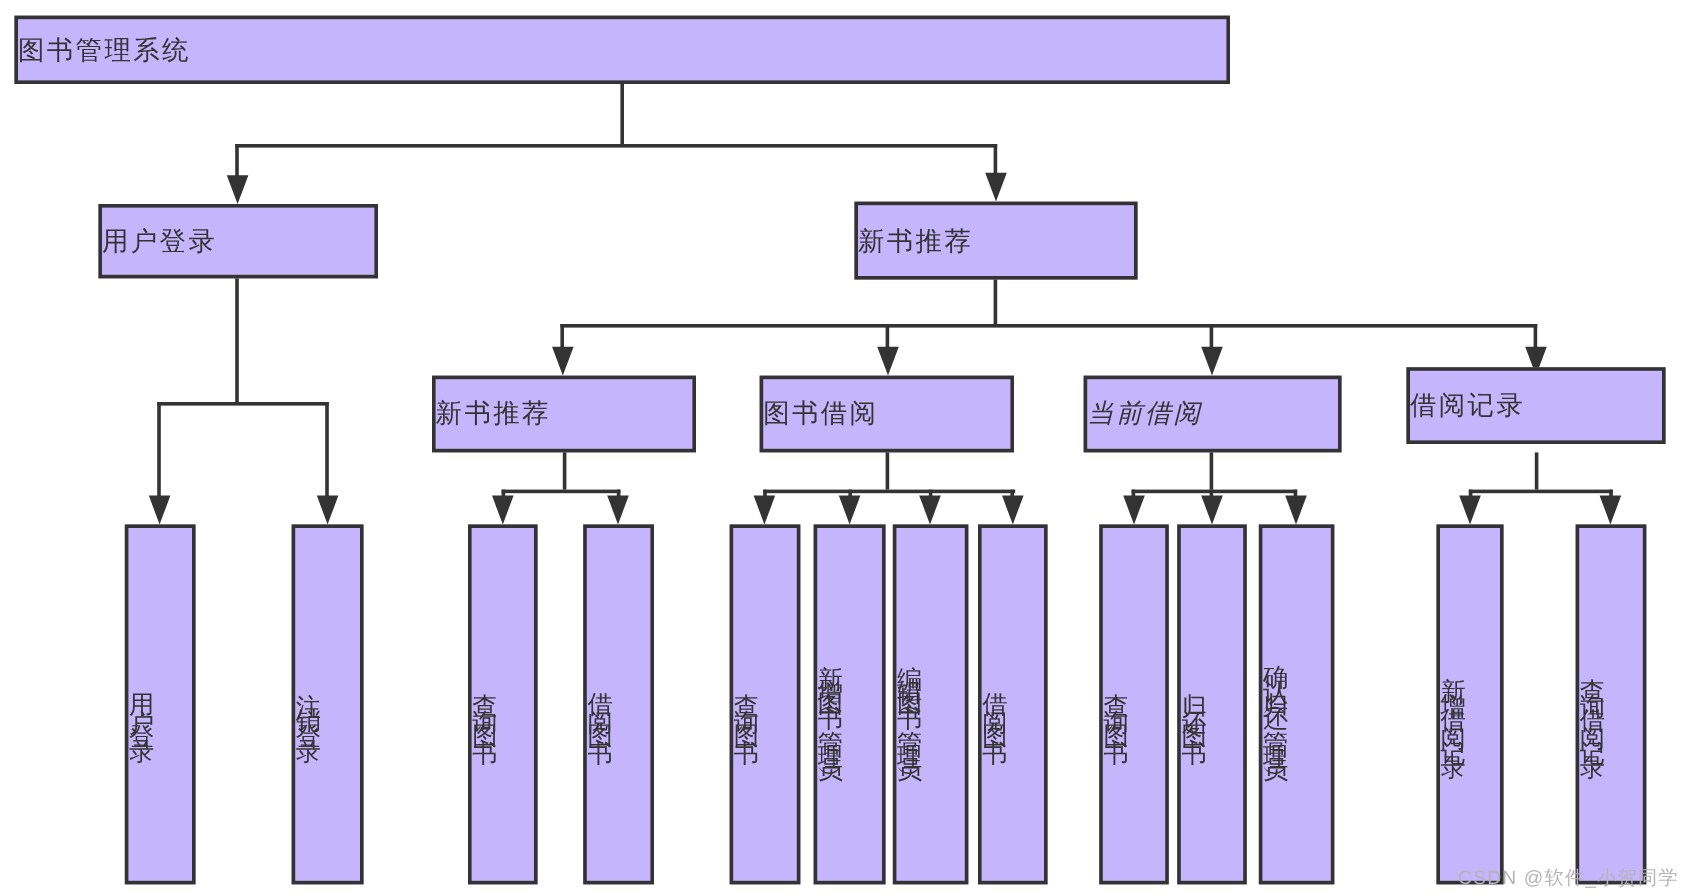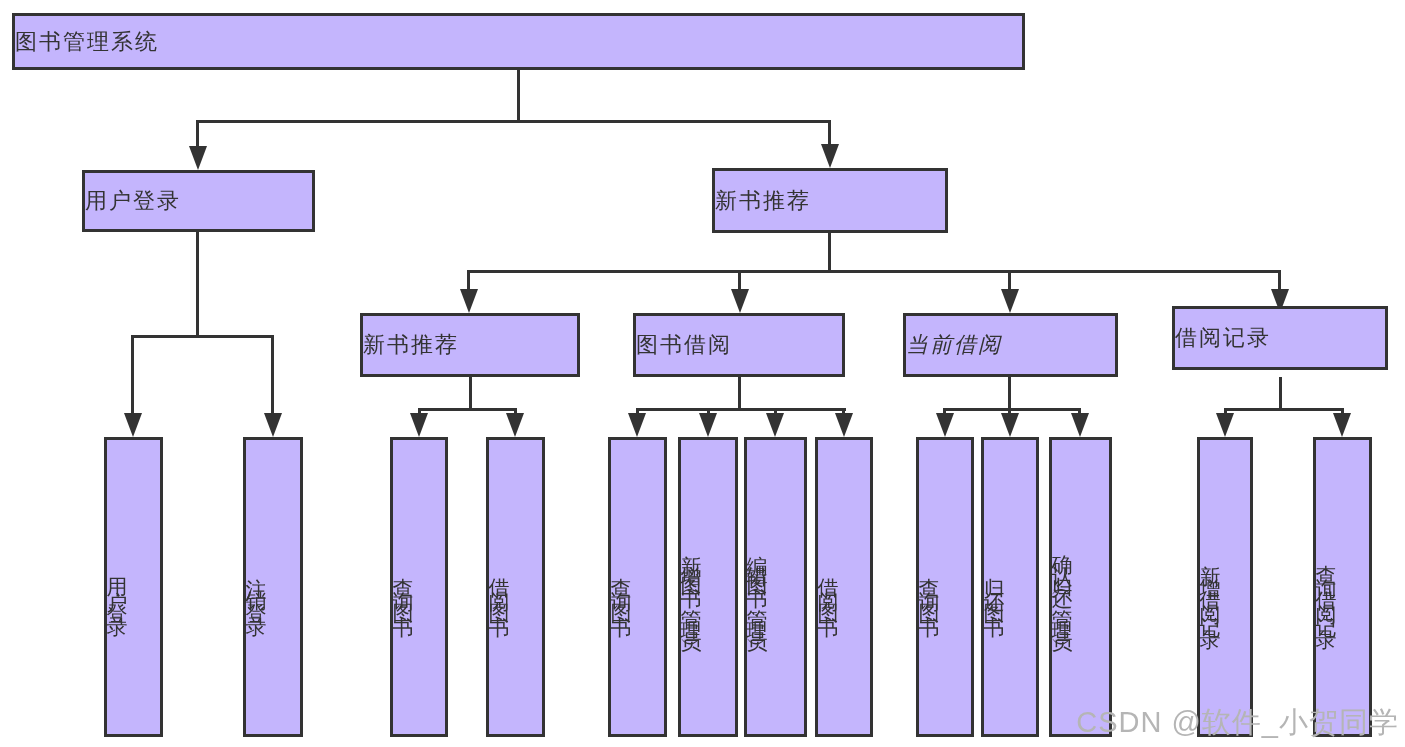--- a/index.html
+++ b/index.html
@@ -16,21 +16,21 @@
     writing-mode:vertical-rl;text-orientation:mixed;
     font-size:21px;letter-spacing:13px;line-height:1;white-space:nowrap;
   }
   .vline,.hline{position:absolute;background:#333333;}
   .arr{
     position:absolute;width:0;height:0;
     border-left:9px solid transparent;border-right:9px solid transparent;
     border-top:24px solid #333333;
   }
   #watermark{
-    position:absolute;right:6px;bottom:4px;font-size:29px;letter-spacing:1px;
+    position:absolute;right:6px;bottom:4px;font-size:16px;letter-spacing:1px;
     color:#b5b5b5;white-space:nowrap;z-index:5;
   }
 </style>
 </head>
 <body>
 
 <div id="canvas">
 
   <div class="box" style="left:12px;top:13px;width:1013px;height:57px;">
     <span class="hlabel">图书管理系统</span>

